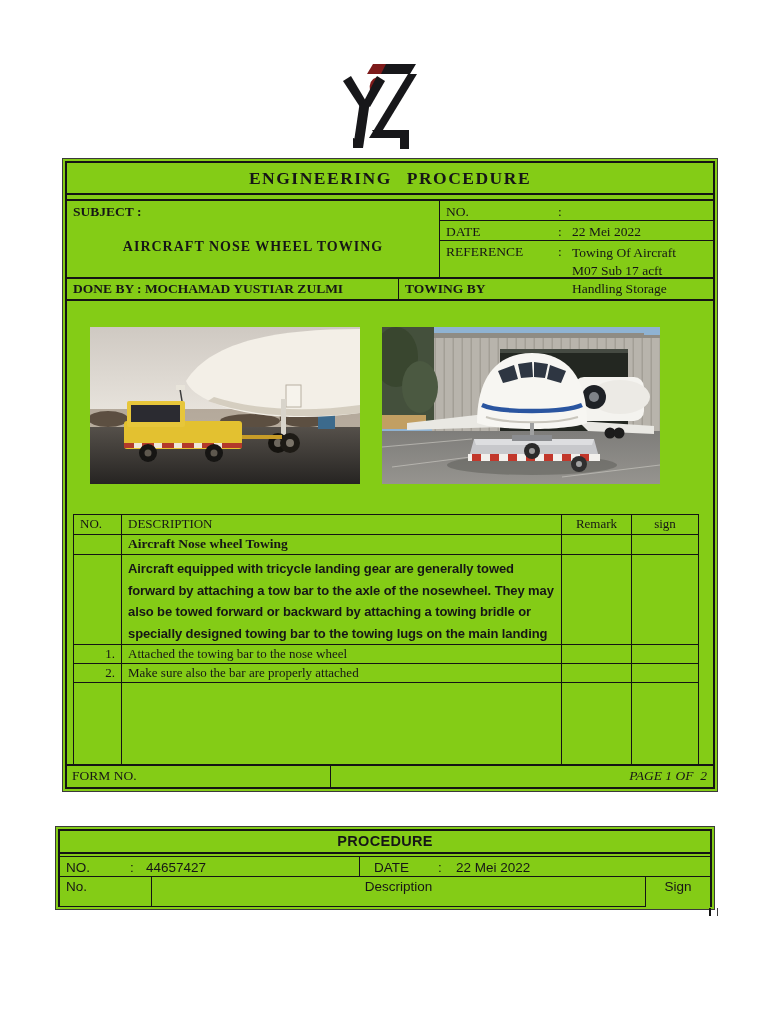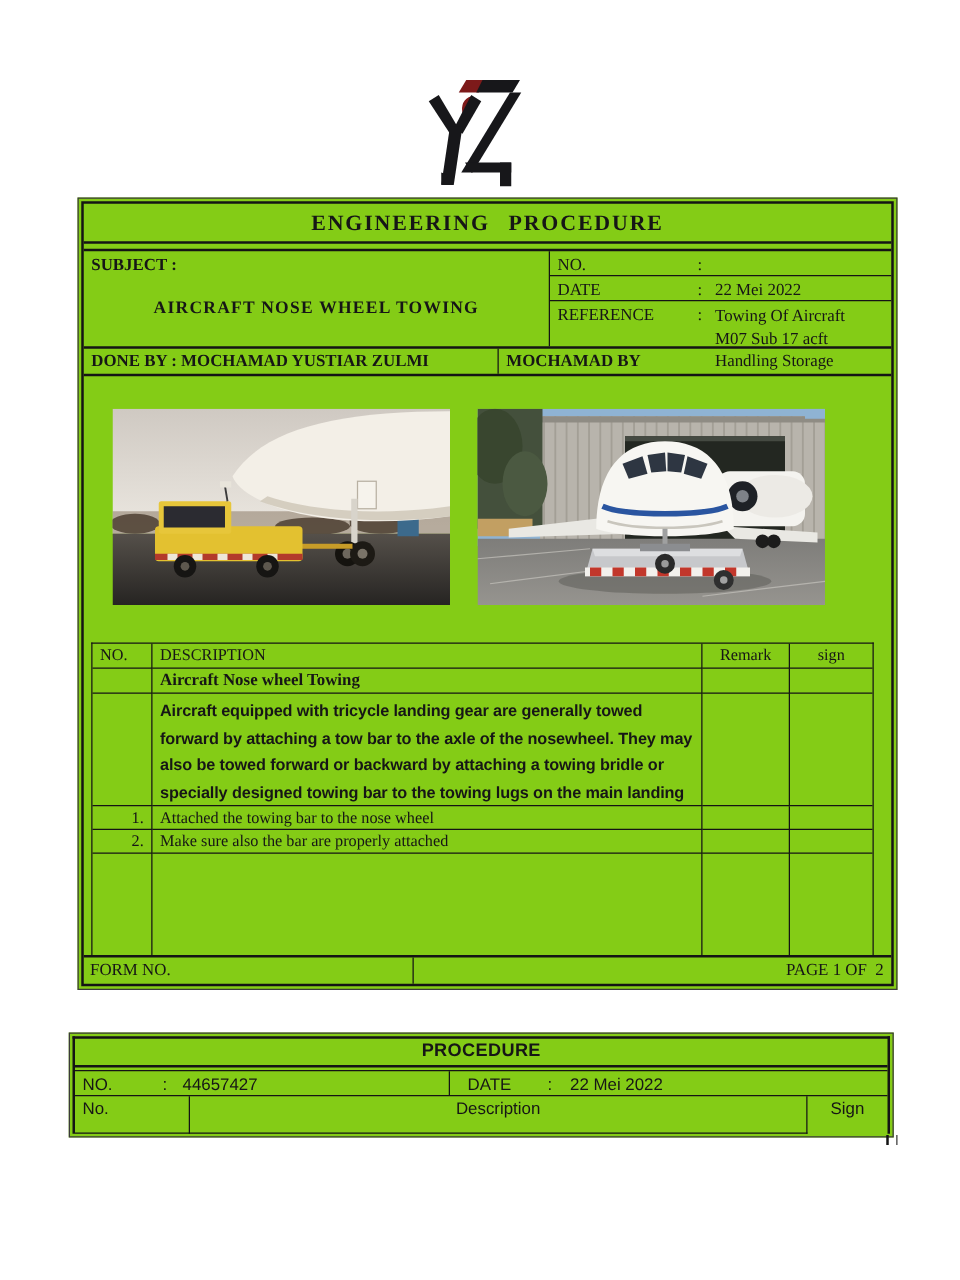--- a/index.html
+++ b/index.html
@@ -1,21 +1,21 @@
 <!DOCTYPE html>
 <html><head>
 <meta charset="utf-8">
 <style>
   html,body{margin:0;padding:0;}
   body{
     width:768px;height:1024px;position:relative;background:#ffffff;
     font-family:"Liberation Serif", serif;color:#161616;overflow:hidden;
   }
   .abs{position:absolute;}
-  .pre{white-space:pre;}
+  .pre{white-space:pre;font-style:italic;}
 
   
   #logo{left:336px;top:58px;width:92px;height:92px;}
 
   
   .dbl{border:1px solid #3a3a3a;padding:2px;background:#84cc16;}
   .dbl-inner{border:2px solid #141414;height:100%;box-sizing:border-box;display:flex;flex-direction:column;}
 
   
   #main-table{left:62px;top:158px;width:656px;height:634px;box-sizing:border-box;}
@@ -125,21 +125,21 @@
             <div>Towing Of Aircraft</div>
             <div>M07 Sub 17 acft</div>
             <div>Handling Storage</div>
           </span>
         </div>
       </div>
     </div>
 
     <div class="done-row">
       <div class="done-left">DONE BY : MOCHAMAD YUSTIAR ZULMI</div>
-      <div class="done-right">MOCHAMAD BY</div>
+      <div class="done-right">TOWING BY</div>
     </div>
 
     <div class="body-area">
 
       <svg id="photo-left" class="photo" width="270" height="157" viewBox="0 0 270 157">
         <defs>
           <linearGradient id="skyL" x1="0" y1="0" x2="0" y2="1">
             <stop offset="0" stop-color="#cfc9c2"></stop>
               <stop offset="1" stop-color="#ece8e1"></stop>
           </linearGradient>

